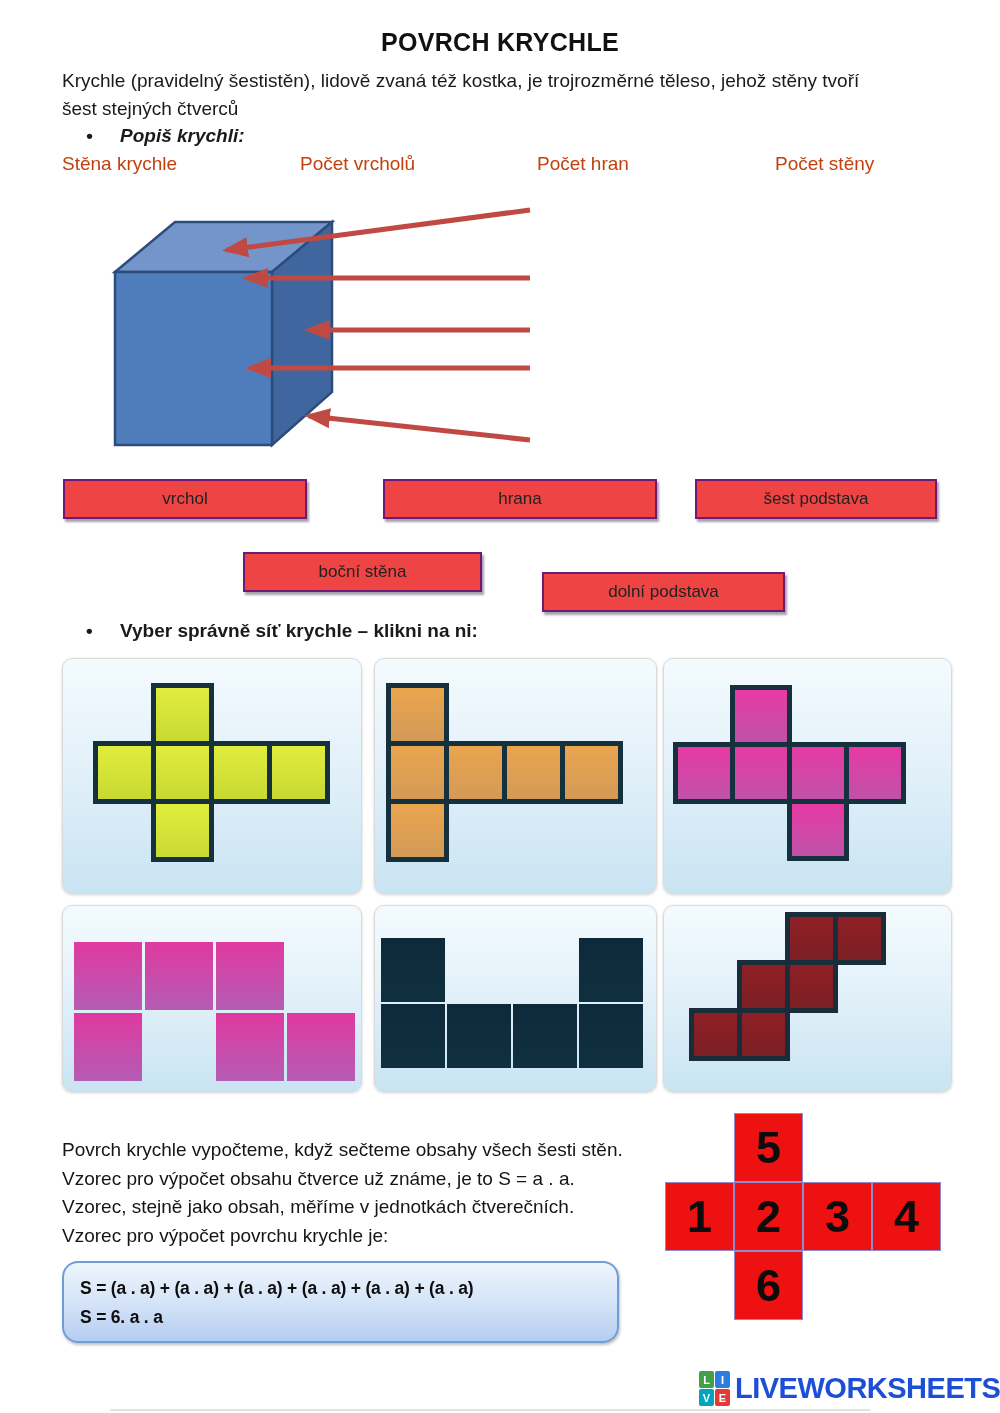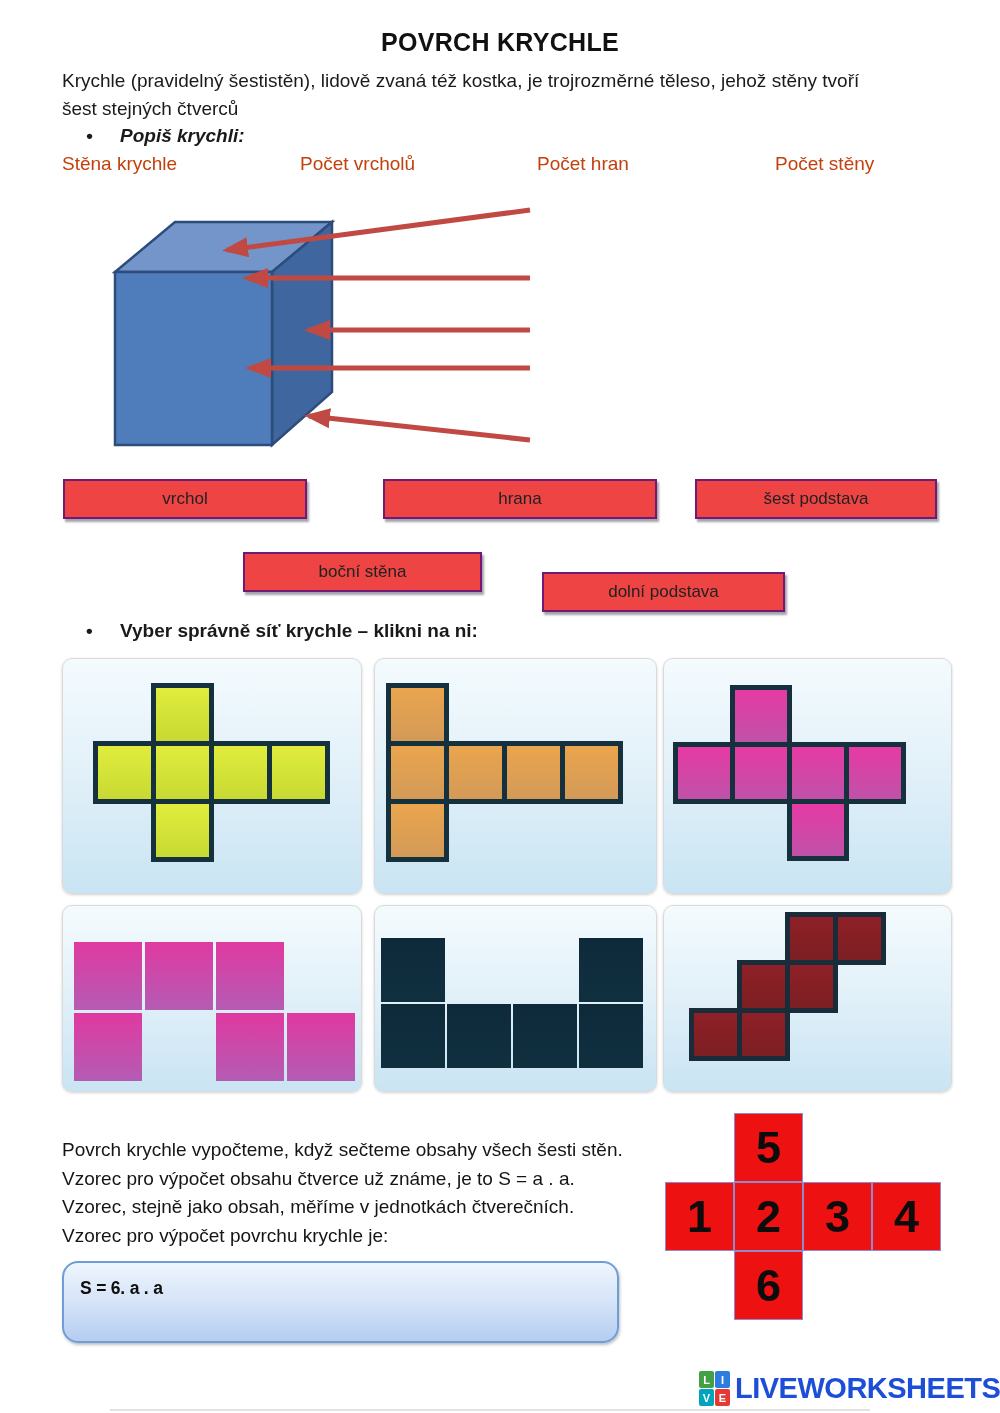--- a/index.html
+++ b/index.html
@@ -171,20 +171,21 @@
     </div>
 
   <div class="explain">
     <div>Povrch krychle vypočteme, když sečteme obsahy všech šesti stěn.</div>
     <div>Vzorec pro výpočet obsahu čtverce už známe, je to S = a . a.</div>
     <div>Vzorec, stejně jako obsah, měříme v jednotkách čtverečních.</div>
     <div>Vzorec pro výpočet povrchu krychle je:</div>
   </div>
 
   <div class="formula-box">
+    <div>S = (a . a) + (a . a) + (a . a) + (a . a) + (a . a) + (a . a)</div>
     <div>S = 6. a . a</div>
   </div>
 
   <div class="numbered-net" id="numbered-net">
       <div class="red-square" style="left: 69px; top: 0px; background: rgb(238, 17, 17); border: 1px solid rgb(144, 137, 207);">5</div>
       <div class="red-square" style="left: 0px; top: 69px; background: rgb(238, 17, 17); border: 1px solid rgb(144, 137, 207);">1</div>
       <div class="red-square" style="left: 69px; top: 69px; background: rgb(238, 17, 17); border: 1px solid rgb(144, 137, 207);">2</div>
       <div class="red-square" style="left: 138px; top: 69px; background: rgb(238, 17, 17); border: 1px solid rgb(144, 137, 207);">3</div>
       <div class="red-square" style="left: 207px; top: 69px; background: rgb(238, 17, 17); border: 1px solid rgb(144, 137, 207);">4</div>
       <div class="red-square" style="left: 69px; top: 138px; background: rgb(238, 17, 17); border: 1px solid rgb(144, 137, 207);">6</div>

